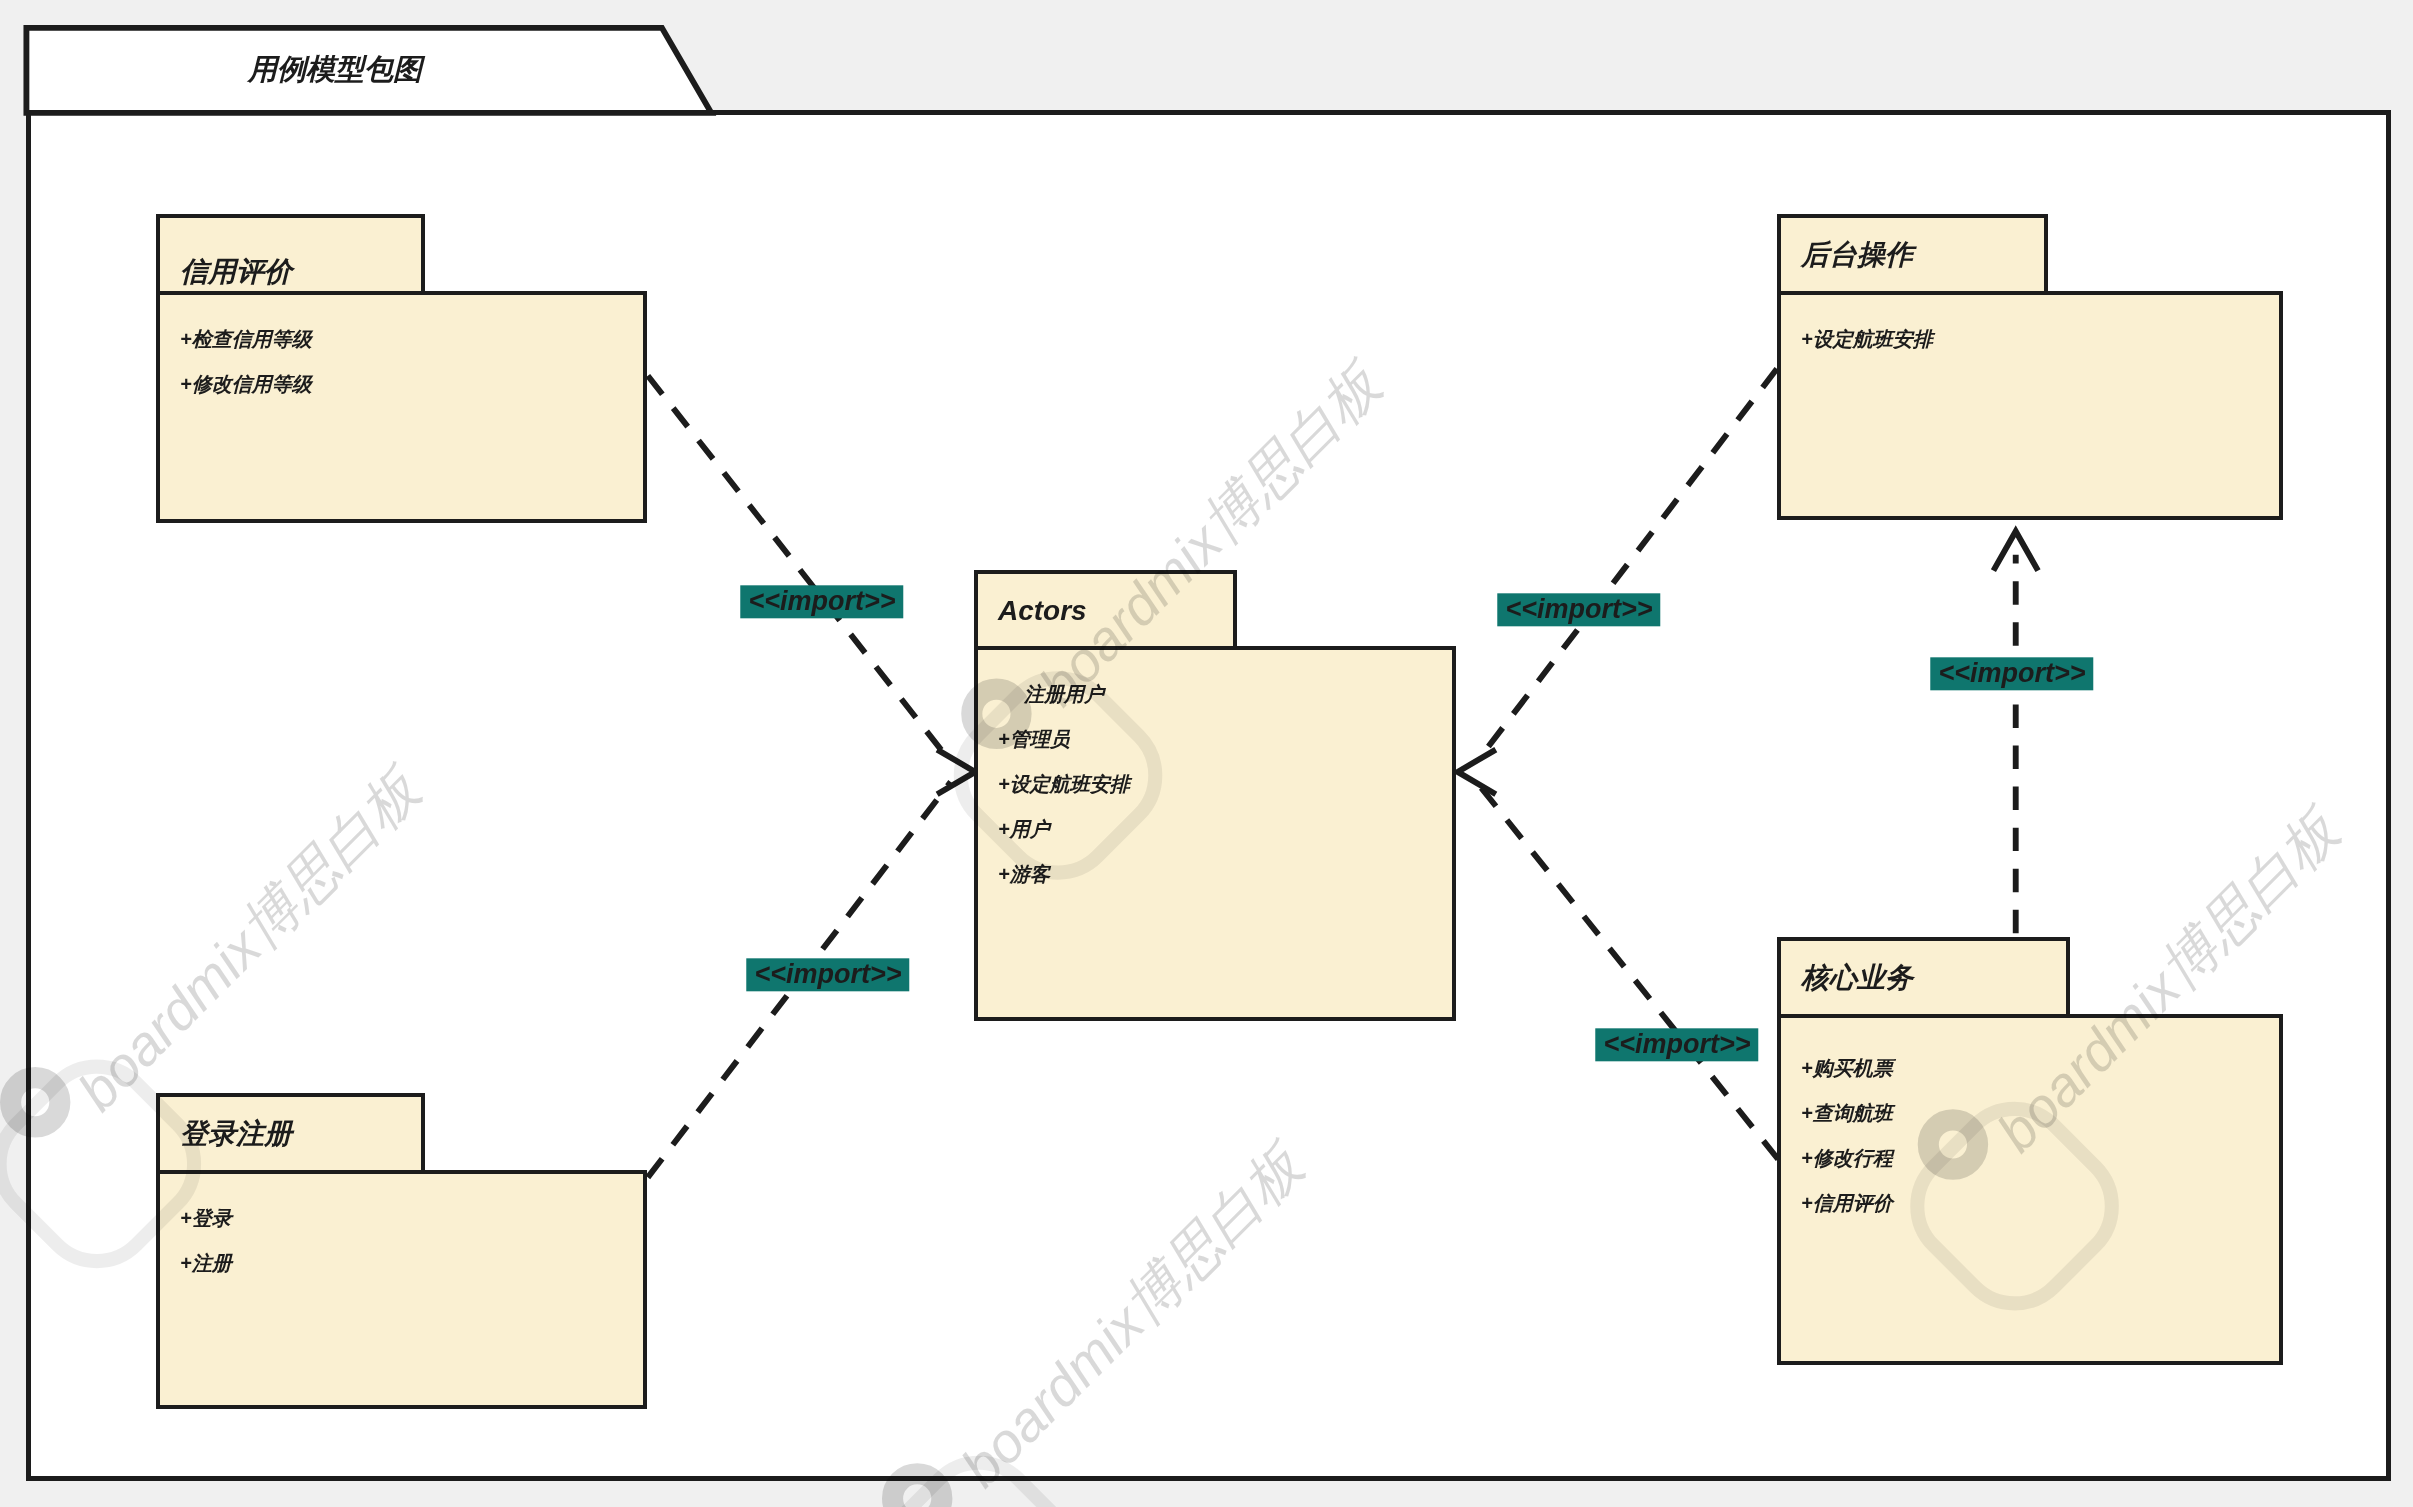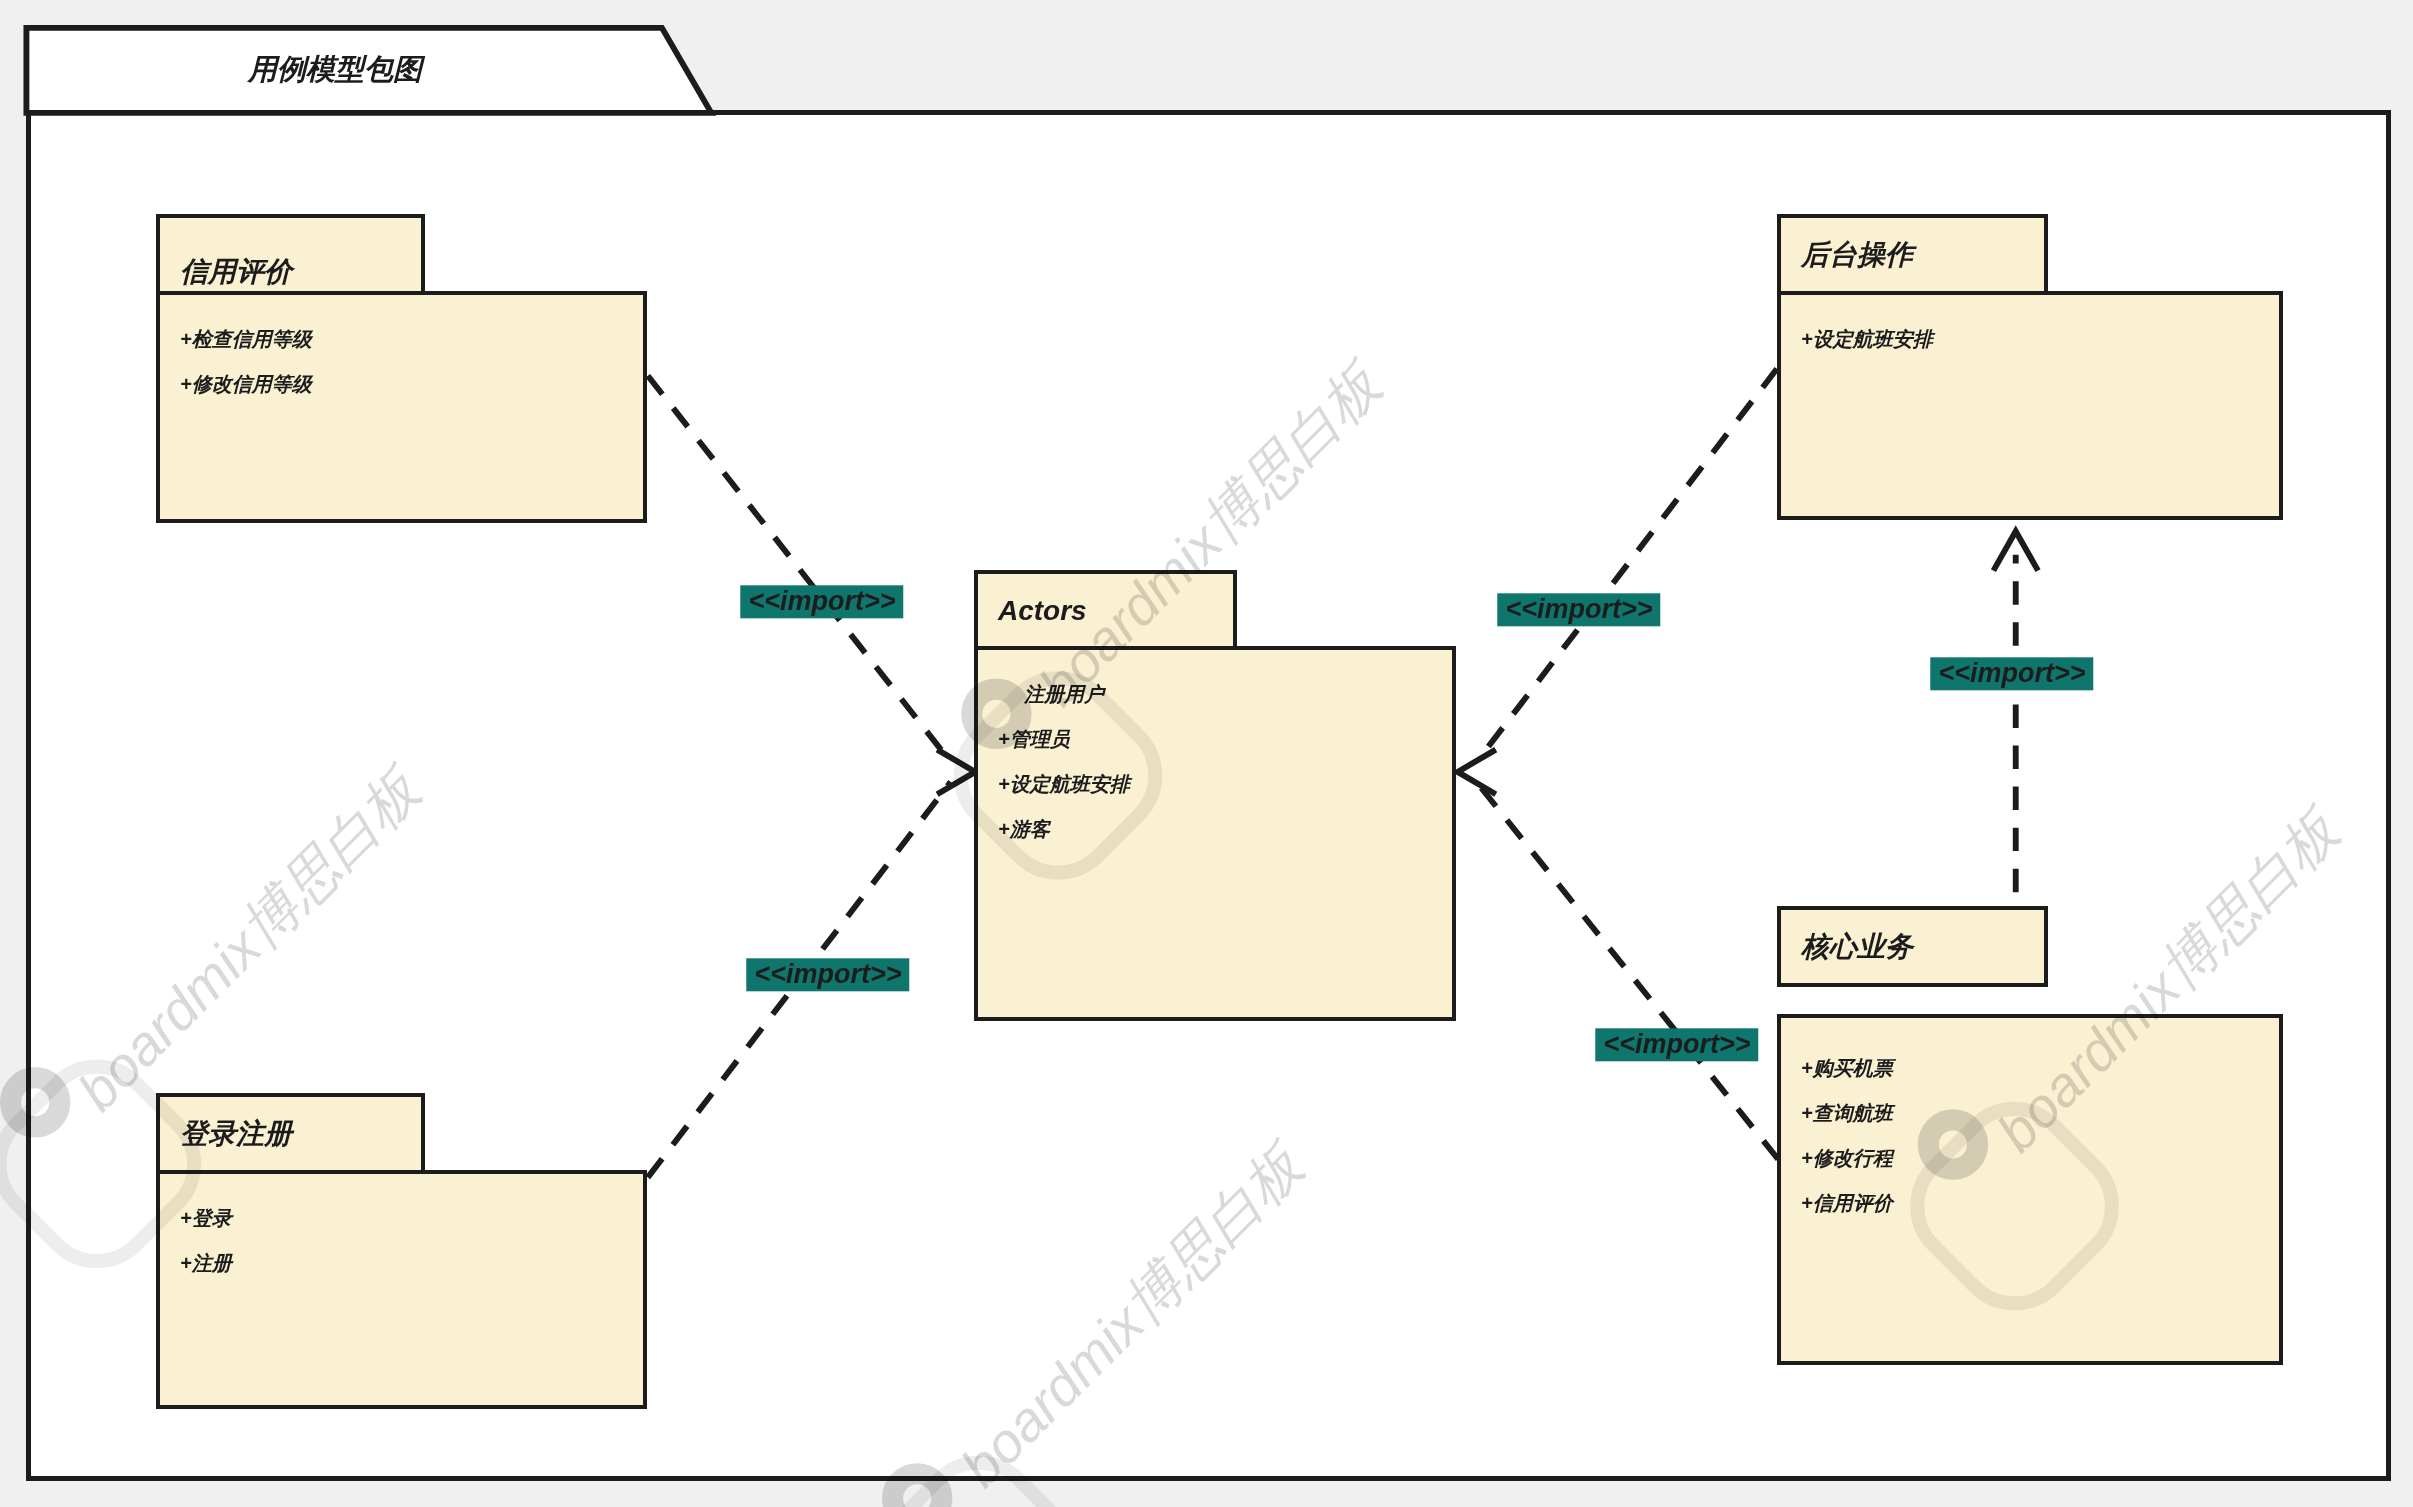--- a/index.html
+++ b/index.html
@@ -82,39 +82,40 @@
     <div class="member">+修改信用等级</div>
   </div>
 
   <div class="pkg-tab" style="left:974px;top:570px;width:263px;height:81px;">
     <span class="pkg-title">Actors</span>
   </div>
   <div class="pkg-body pad-t38" style="left:974px;top:646px;width:482px;height:375px;">
     <div class="member indent">注册用户</div>
     <div class="member">+管理员</div>
     <div class="member">+设定航班安排</div>
+    <div class="member">+用户</div>
     <div class="member">+游客</div>
   </div>
 
   <div class="pkg-tab" style="left:1777px;top:214px;width:271px;height:81px;">
     <span class="pkg-title">后台操作</span>
   </div>
   <div class="pkg-body pad-t37" style="left:1777px;top:291px;width:506px;height:229px;">
     <div class="member">+设定航班安排</div>
   </div>
 
   <div class="pkg-tab" style="left:156px;top:1093px;width:269px;height:81px;">
     <span class="pkg-title">登录注册</span>
   </div>
   <div class="pkg-body pad-t37" style="left:156px;top:1170px;width:491px;height:239px;">
     <div class="member">+登录</div>
     <div class="member">+注册</div>
   </div>
 
-  <div class="pkg-tab" style="left:1777px;top:906px;width:271px;height:81px;">
+  <div class="pkg-tab" style="left:1777px;top:937px;width:293px;height:81px;">
     <span class="pkg-title">核心业务</span>
   </div>
   <div class="pkg-body pad-t48" style="left:1777px;top:1014px;width:506px;height:351px;">
     <div class="member">+购买机票</div>
     <div class="member">+查询航班</div>
     <div class="member">+修改行程</div>
     <div class="member">+信用评价</div>
   </div>
 
   <div class="imp-label" style="left:822px;top:602px;">&lt;&lt;import&gt;&gt;</div>

